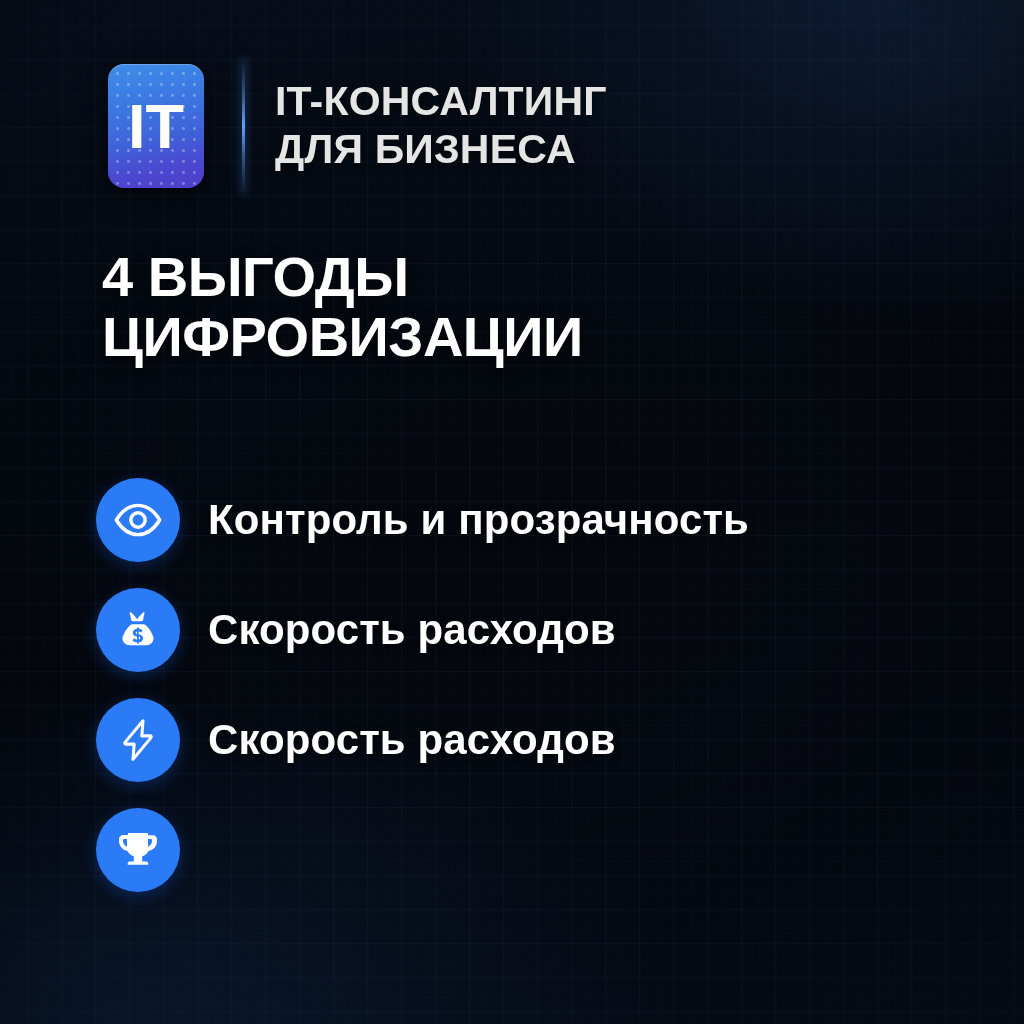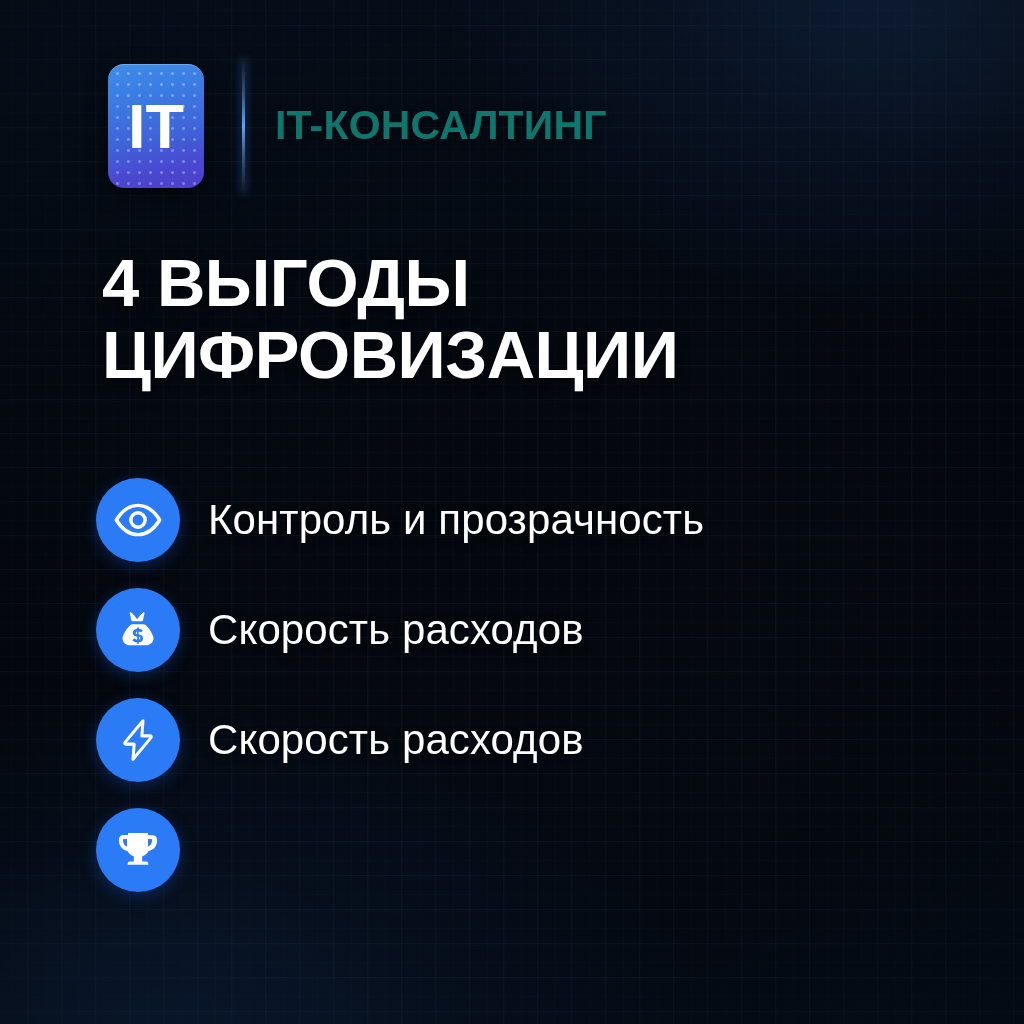--- a/index.html
+++ b/index.html
@@ -101,36 +101,36 @@
     background:linear-gradient(to bottom,
       rgba(60,100,170,0.10) 0%,
       rgba(90,145,230,0.55) 28%,
       #5fa0ff 50%,
       rgba(90,145,230,0.55) 72%,
       rgba(60,100,170,0.10) 100%);
     box-shadow:0 0 9px rgba(80,150,255,0.5);
   }
 
   .tagline{
-    color:#0f766e;
+    color:#e5e5e5;
     font-size:41px;
     font-weight:bold;
     line-height:1.16;
     letter-spacing:0.2px;
     text-shadow:0 2px 8px rgba(0,0,0,0.5);
     white-space:nowrap;
   }
 
   
   .headline{
     position:absolute;
     left:102px; top:247px;
     width:880px;
     color:#ffffff;
-    font-size:67px;
+    font-size:56px;
     font-weight:bold;
     line-height:1.07;
     letter-spacing:-0.5px;
     text-shadow:0 4px 16px rgba(0,0,0,0.6);
   }
   .headline .ln{ display:block; white-space:nowrap; }
 
   
   .benefits{
     position:absolute;
@@ -152,21 +152,21 @@
     background:#2b7bf6;
     display:flex; align-items:center; justify-content:center;
     box-shadow:0 4px 16px rgba(20,70,170,0.45);
   }
   .b-icon svg{ display:block; }
 
   .b-label{
     margin-left:28px;
     color:#ffffff;
     font-size:42px;
-    font-weight:normal;
+    font-weight:bold;
     line-height:1;
     letter-spacing:0.1px;
     white-space:nowrap;
     text-shadow:0 2px 9px rgba(0,0,0,0.5);
   }
 </style>
 </head>
 <body>
 
 <div id="poster">
@@ -183,20 +183,21 @@
       <span class="it-badge">
         <span class="dots"></span>
         <span class="it-text">IT</span>
       </span>
     </div>
 
     <div class="divider"></div>
 
     <div class="tagline">
       <span>IT-КОНСАЛТИНГ</span><br>
+      <span>ДЛЯ БИЗНЕСА</span>
     </div>
   </div>
 
   <h1 class="headline">
     <span class="ln">4 ВЫГОДЫ</span>
     <span class="ln">ЦИФРОВИЗАЦИИ</span>
   </h1>
 
   <div class="benefits">
 

